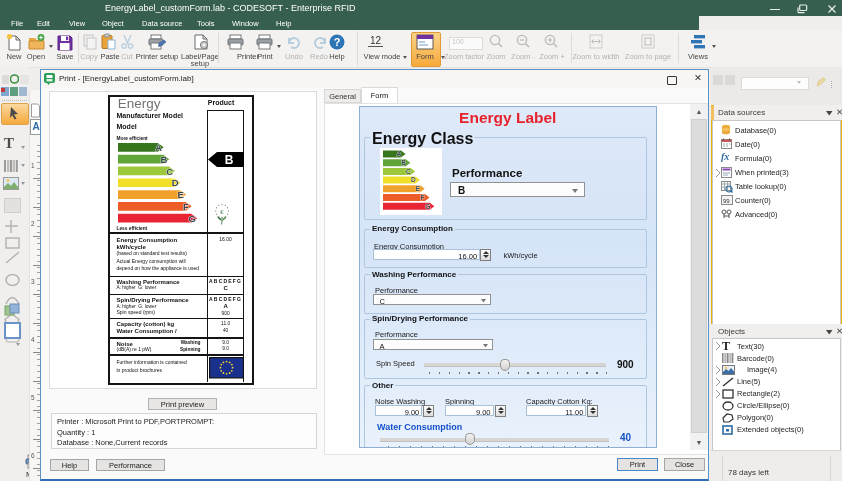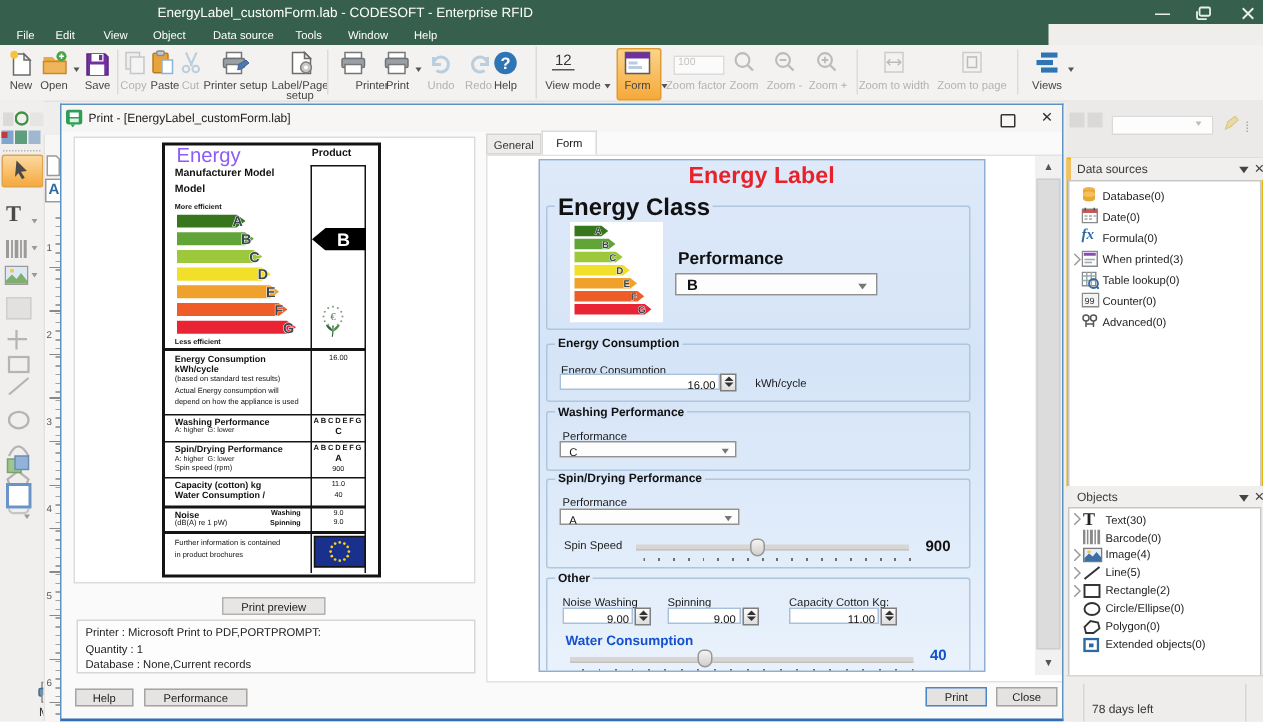--- a/index.html
+++ b/index.html
@@ -394,21 +394,21 @@
         </svg>
       <span class="titem" style="left:24px;top:14.5px;">Barcode(0)</span>
       <svg style="position:absolute;left:3px;top:27px;" width="5" height="8" viewBox="0 0 5 8">
           <path d="M0 0 l4 4 -4 4" fill="none" stroke="#9a9a9a"></path>
         </svg>
       <svg style="position:absolute;left:9px;top:26px;" width="13" height="10" viewBox="0 0 13 10">
           <rect x=".5" y=".5" width="12" height="9" fill="#e8eef5" stroke="#7a7a7a"></rect>
           <path d="M1 7 l3 -3 2.5 2 2.5 -3 3 3.5 v2.5 h-11 z" fill="#3a6ea5"></path>
           <circle cx="4" cy="3" r="1.2" fill="#f2c84b"></circle>
         </svg>
-      <span class="titem" style="left:24px;top:26px;">Image(4)</span>
+      <span class="titem" style="left:34px;top:26px;">Image(4)</span>
       <svg style="position:absolute;left:3px;top:39px;" width="5" height="8" viewBox="0 0 5 8">
           <path d="M0 0 l4 4 -4 4" fill="none" stroke="#9a9a9a"></path>
         </svg>
       <svg style="position:absolute;left:9px;top:38px;" width="12" height="10" viewBox="0 0 12 10">
           <path d="M1 9 L11 1" stroke="#333" stroke-width="1.4"></path>
         </svg>
       <span class="titem" style="left:24px;top:38px;">Line(5)</span>
       <svg style="position:absolute;left:3px;top:51px;" width="5" height="8" viewBox="0 0 5 8">
           <path d="M0 0 l4 4 -4 4" fill="none" stroke="#9a9a9a"></path>
         </svg>
@@ -444,21 +444,21 @@
         <path d="M3 10 l1.5 2 1.5 -2 z" fill="#2e9e57"></path>
         <rect x="2.5" y="2" width="6" height="3" fill="#fff"></rect>
         <rect x="2.5" y="6" width="6" height="2.5" fill="#d7f2e2"></rect>
       </svg>
     <div class="ab" style="left:19px;top:5px;font-size:8px;color:#222;">Print - [EnergyLabel_customForm.lab]</div>
     <div class="ab" style="left:627px;top:7px;width:8px;height:6.5px;border:1px solid #333;border-radius:1px;"></div>
     <div class="ab" style="left:654px;top:3px;font-size:9.5px;color:#333;">✕</div>
 
     <div class="ab" style="left:9px;top:22px;width:268px;height:298px;background:#fff;border:1px solid #dedcda;box-sizing:border-box;"></div>
     <div class="ab" id="elabel" style="left:67.5px;top:26px;width:146px;height:289.5px;background:#fff;border:2.2px solid #141414;box-sizing:border-box;overflow:hidden;">
-      <div class="el" style="left:8.2px;top:0px;font-size:13.5px;color:#8b5cf6;">Energy</div>
+      <div class="el" style="left:8.2px;top:0px;font-size:13.5px;color:#737373;">Energy</div>
       <div class="el b" style="left:98.3px;top:2px;font-size:7px;">Product</div>
       <div class="ab" style="left:97.6px;top:12.6px;width:37px;height:272.2px;border-left:1.8px solid #141414;border-right:1.8px solid #141414;border-top:1.2px solid #141414;box-sizing:border-box;"></div>
       <div class="el b" style="left:7px;top:14.5px;font-size:7px;">Manufacturer Model</div>
       <div class="el b" style="left:7px;top:25.8px;font-size:7px;">Model</div>
       <div class="el b" style="left:7px;top:39.3px;font-size:4.8px;">More efficient</div>
       <svg class="ab" style="left:8.6px;top:45.9px;" width="92" height="84" viewBox="0 0 92 84">
         <path d="M0 0 h39.7 l6 4.35 -6 4.35 h-39.7 z" fill="#38761d"></path>
         <path d="M0 11.8 h45.3 l6 4.35 -6 4.35 h-45.3 z" fill="#61a438"></path>
         <path d="M0 23.6 h50.9 l6 4.35 -6 4.35 h-50.9 z" fill="#9dc83b"></path>
         <path d="M0 35.4 h56.5 l6 4.35 -6 4.35 h-56.5 z" fill="#f2df2a"></path>

